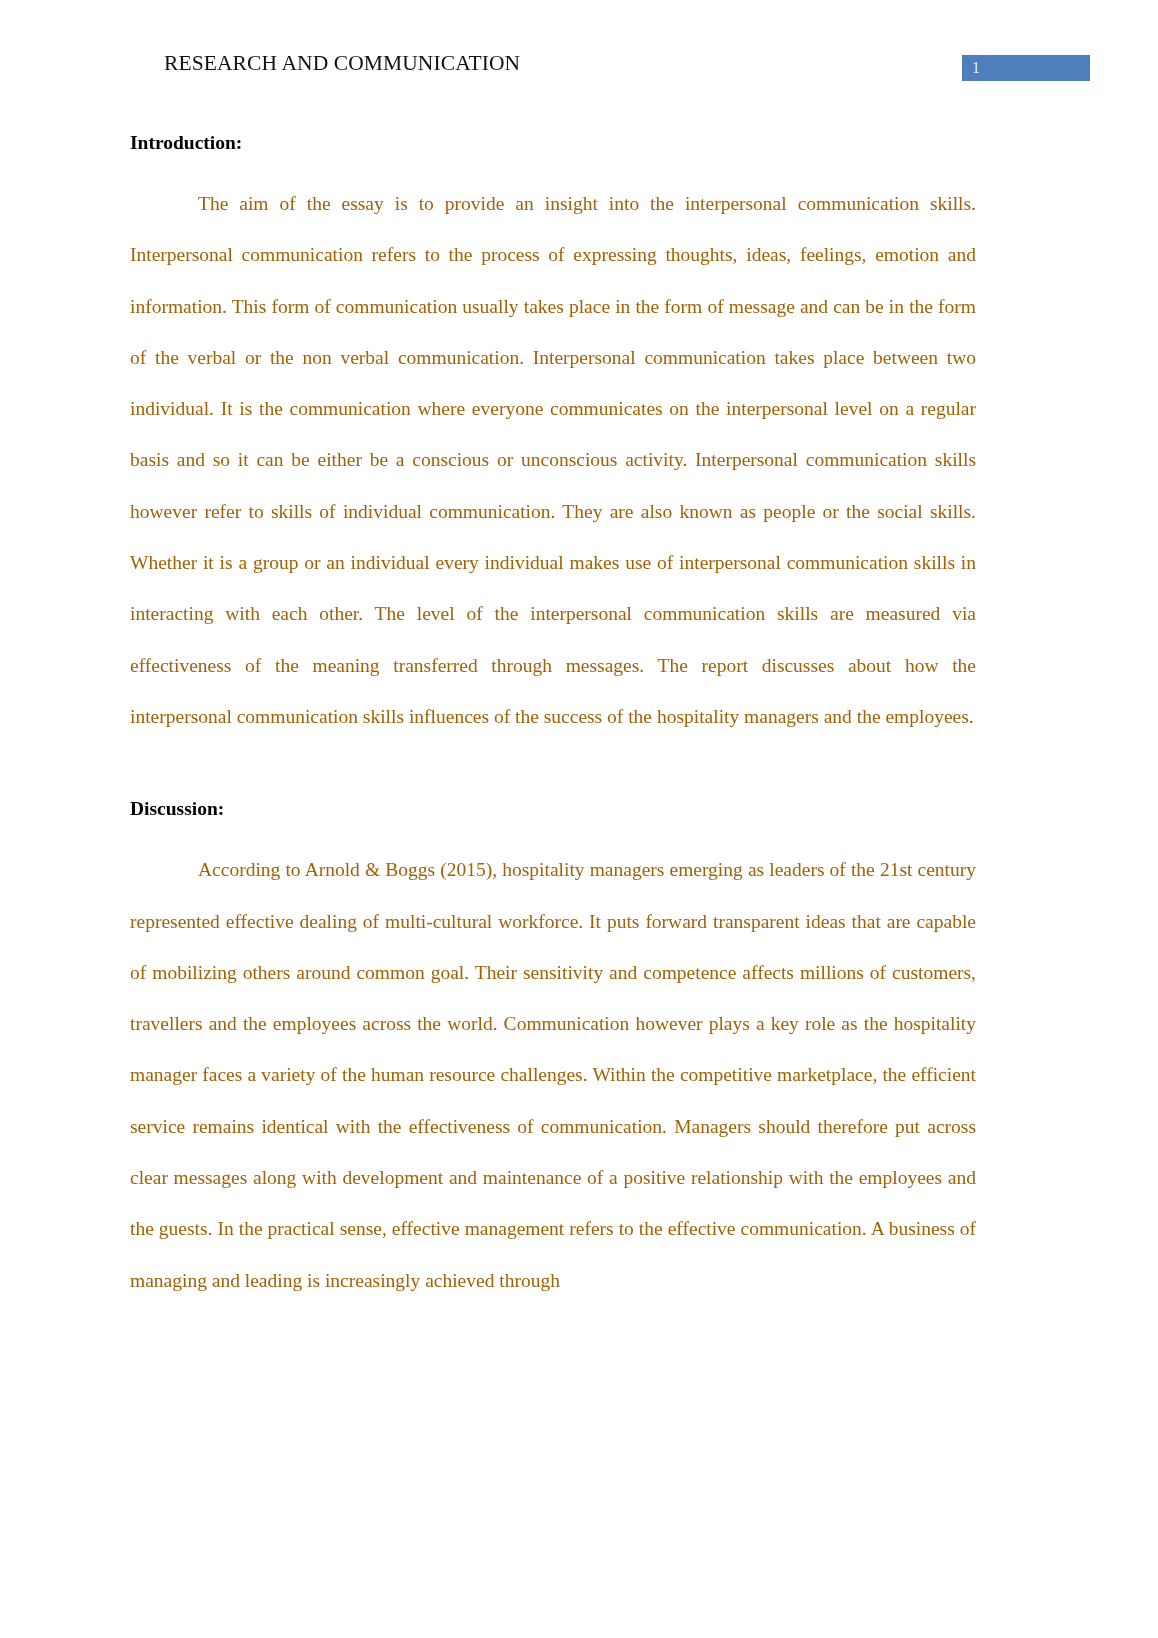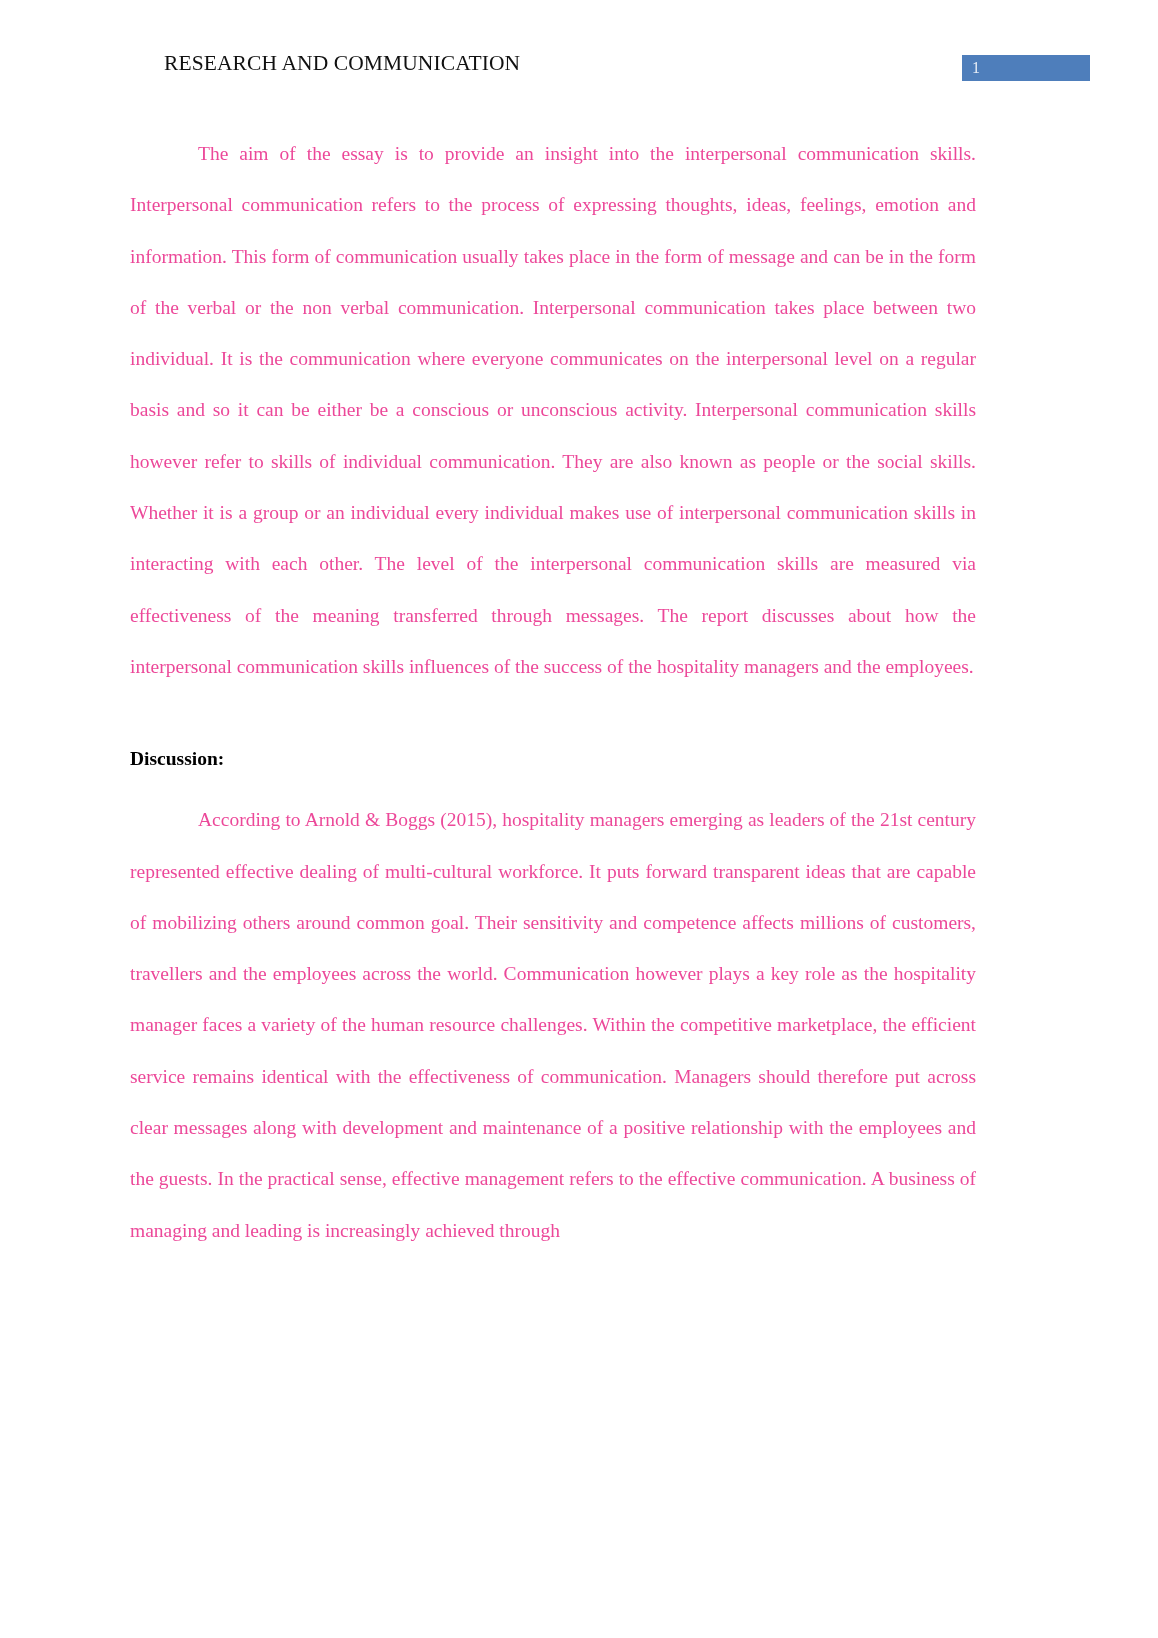--- a/index.html
+++ b/index.html
@@ -70,21 +70,21 @@
   .section-heading.second {
     margin-top: 52px;
   }
   .body-paragraph {
     font-size: 19.5px;
     line-height: 51.3px;
     text-align: justify;
     text-justify: inter-word;
     text-indent: 68px;
     margin: 0;
-    color: #ec4899;
+    color: #a16207;
     hyphens: none;
   }
   .body-paragraph.clipped {
     max-height: 462px;
     overflow: hidden;
   }
 </style>
 </head>
 <body>
 
@@ -92,20 +92,21 @@
 
   <div class="header">
     <div class="header-title">RESEARCH AND COMMUNICATION</div>
     <div class="page-number-box">
       <span class="page-number-text">1</span>
     </div>
   </div>
 
   <div class="content">
 
+    <h2 class="section-heading">Introduction:</h2>
 
     <p class="body-paragraph">The aim of the essay is to provide an insight into the interpersonal communication skills. Interpersonal communication refers to the process of expressing thoughts, ideas, feelings, emotion and information. This form of communication usually takes place in the form of message and can be in the form of the verbal or the non verbal communication. Interpersonal communication takes place between two individual. It is the communication where everyone communicates on the interpersonal level on a regular basis and so it can be either be a conscious or unconscious activity. Interpersonal communication skills however refer to skills of individual communication. They are also known as people or the social skills. Whether it is a group or an individual every individual makes use of interpersonal communication skills in interacting with each other. The level of the interpersonal communication skills are measured via effectiveness of the meaning transferred through messages. The report discusses about how the interpersonal communication skills influences of the success of the hospitality managers and the employees.</p>
 
     <h2 class="section-heading second">Discussion:</h2>
 
     <p class="body-paragraph clipped">According to Arnold &amp; Boggs (2015), hospitality managers emerging as leaders of the 21st century represented effective dealing of multi-cultural workforce. It puts forward transparent ideas that are capable of mobilizing others around common goal. Their sensitivity and competence affects millions of customers, travellers and the employees across the world. Communication however plays a key role as the hospitality manager faces a variety of the human resource challenges. Within the competitive marketplace, the efficient service remains identical with the effectiveness of communication. Managers should therefore put across clear messages along with development and maintenance of  a positive relationship with the employees and the guests. In the practical sense, effective management refers to the effective communication. A business of managing and leading is increasingly achieved through</p>
 
   </div>
 
 </div>

